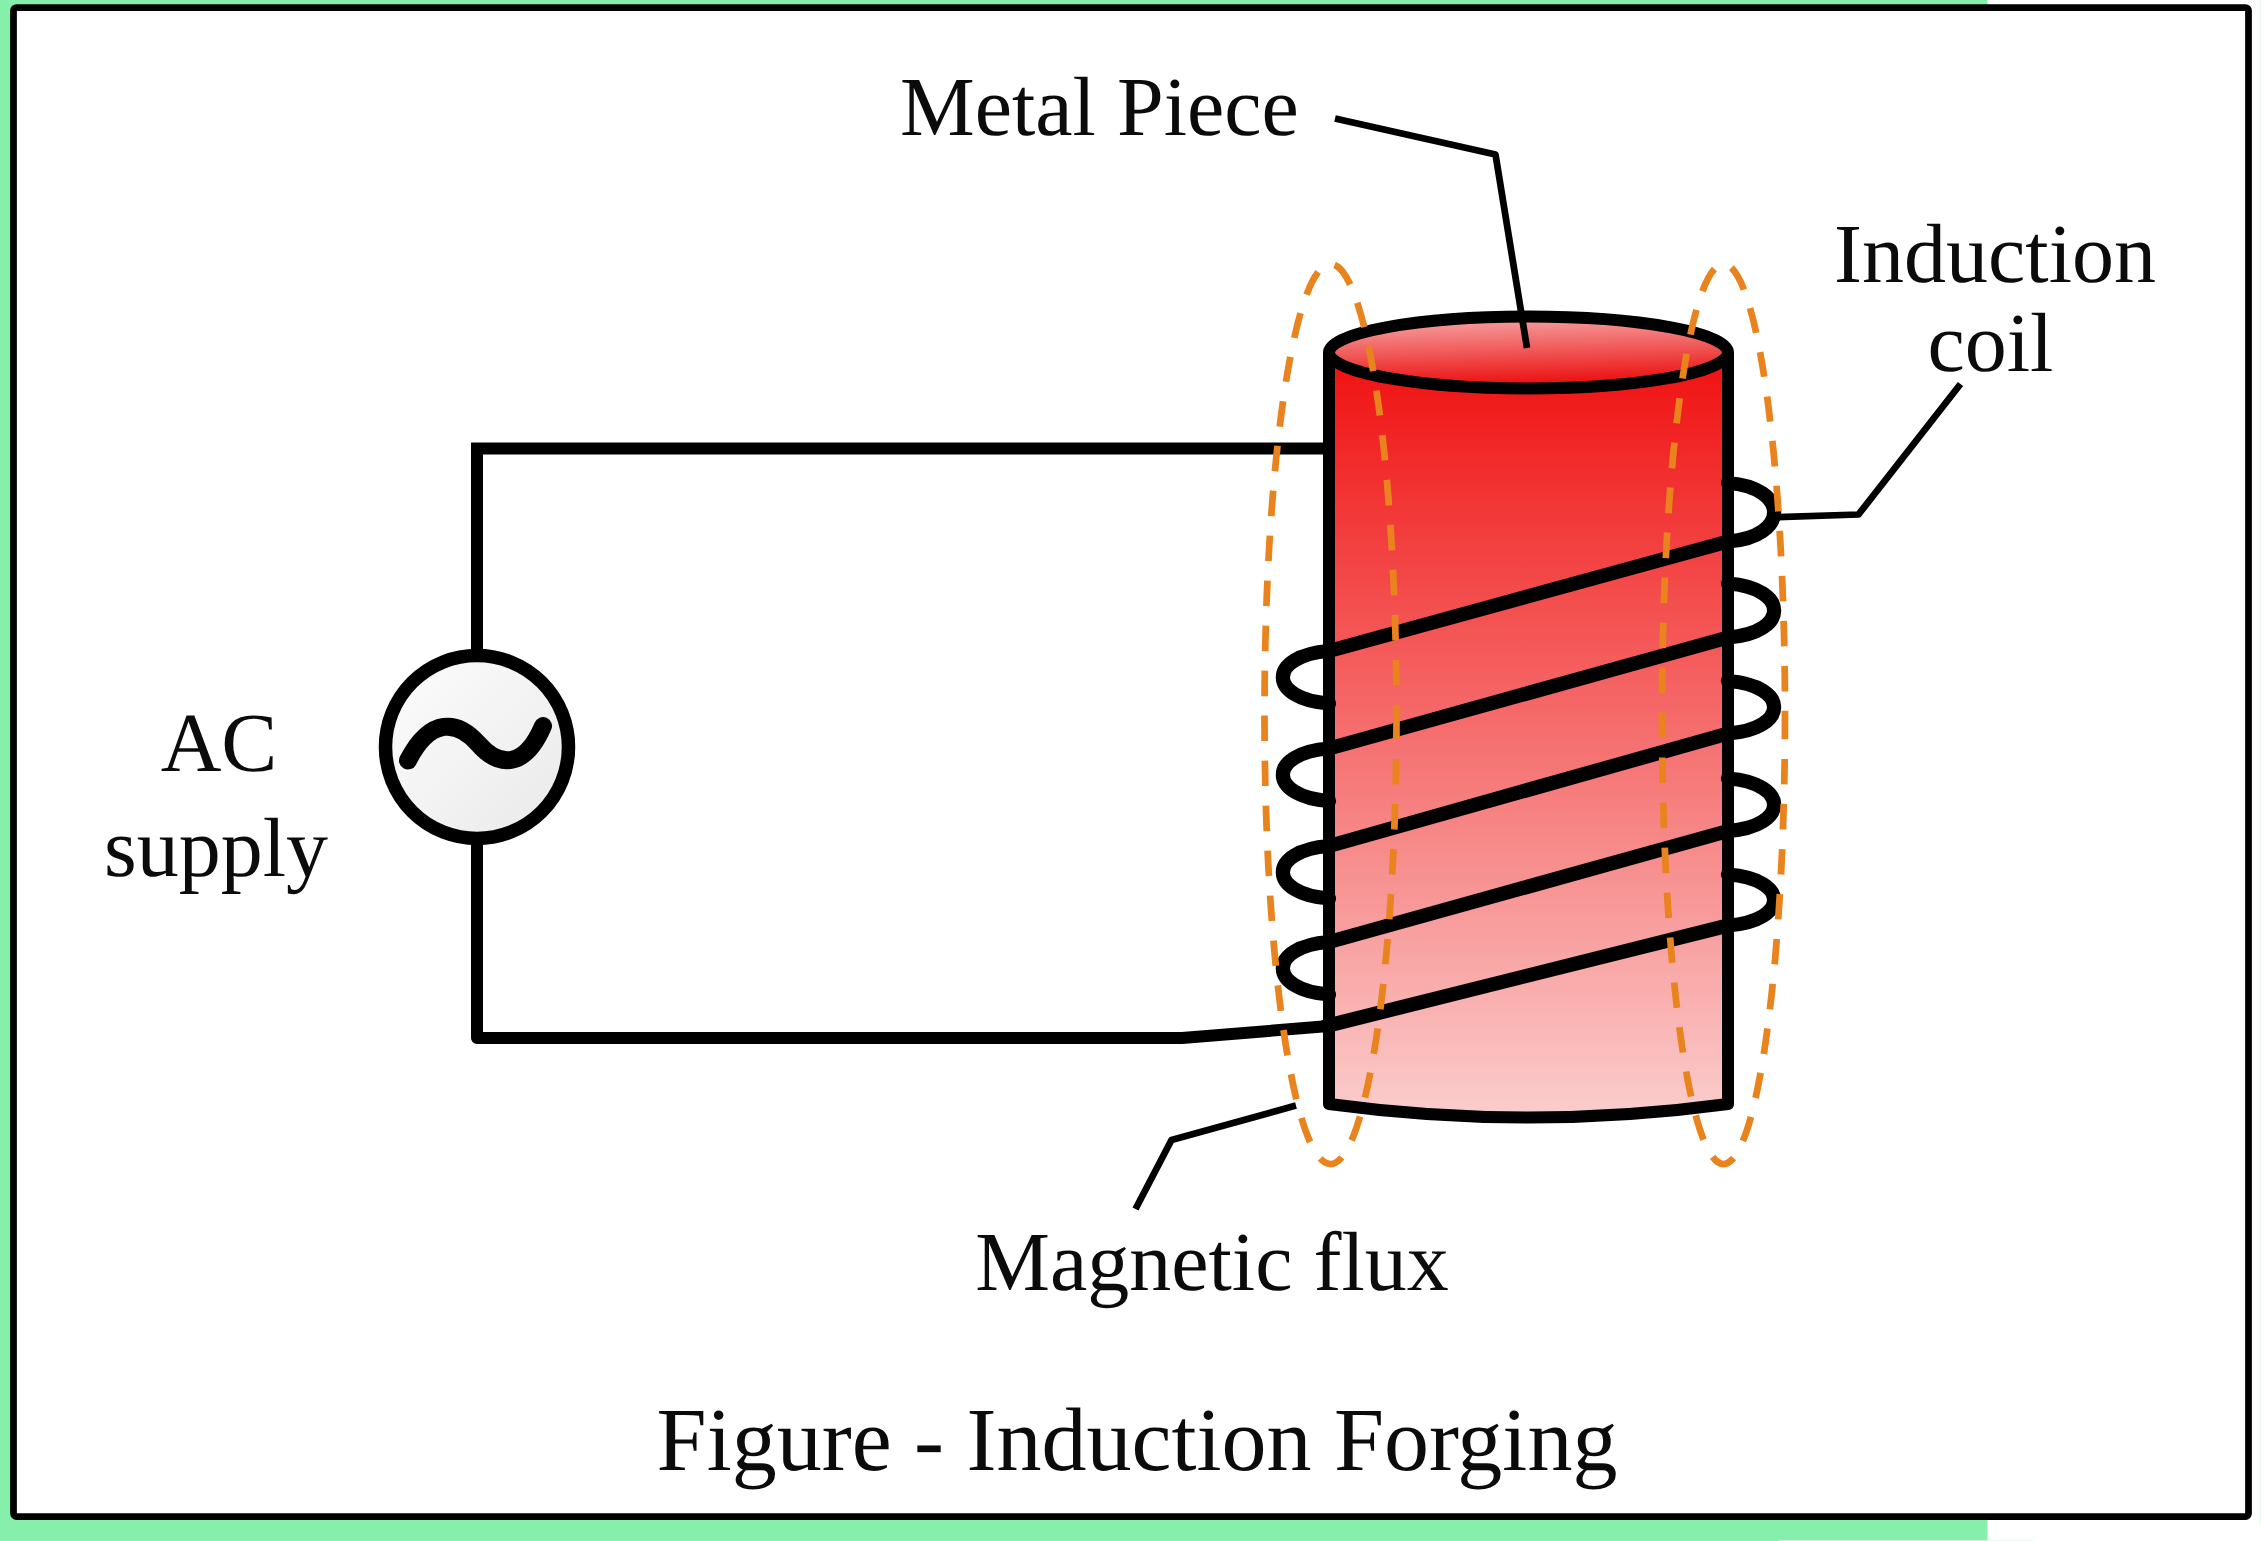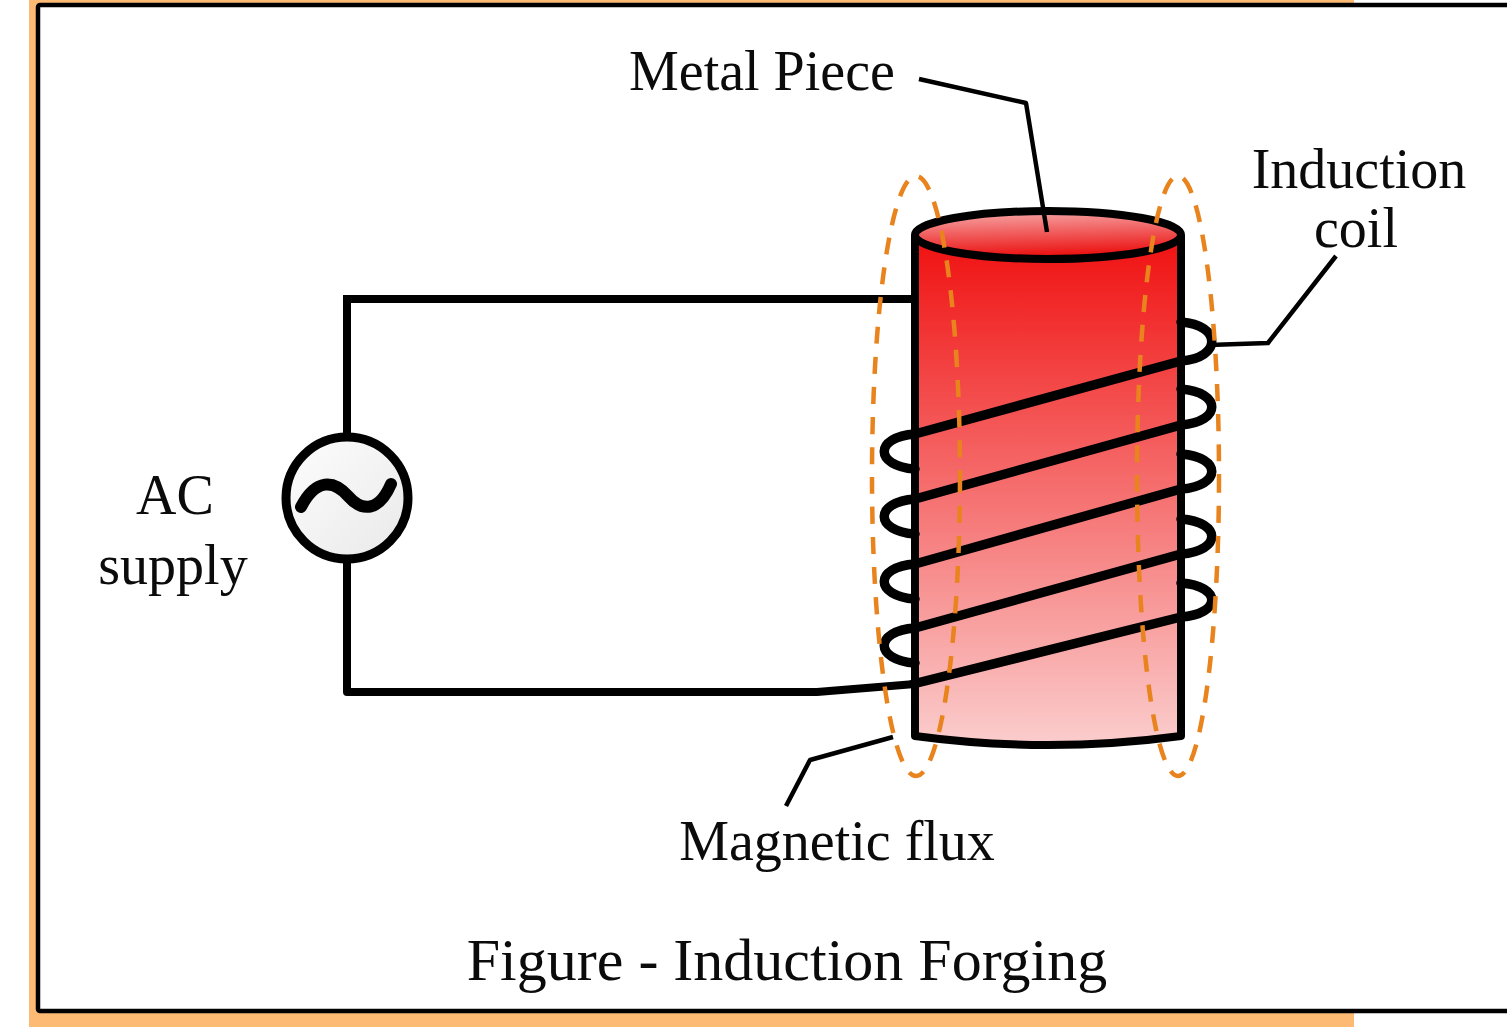--- a/index.html
+++ b/index.html
@@ -8,22 +8,21 @@
     background: #ffffff;
     width: 1507px;
     height: 1027px;
     overflow: hidden;
     font-family: "Liberation Serif", serif;
   }
   .stage {
     position: relative;
     width: 1325px;
     height: 1027px;
-    background: #fdba74;
-    margin-left: 29px;
+    background: #86efac;
   }
   svg { display: block; }
   text {
     font-family: "Liberation Serif", "DejaVu Serif", serif;
     fill: #0b0b0b;
   }
   .label-text  { font-size: 56px; }
   .caption-text { font-size: 60px; }
 </style>
 </head>

